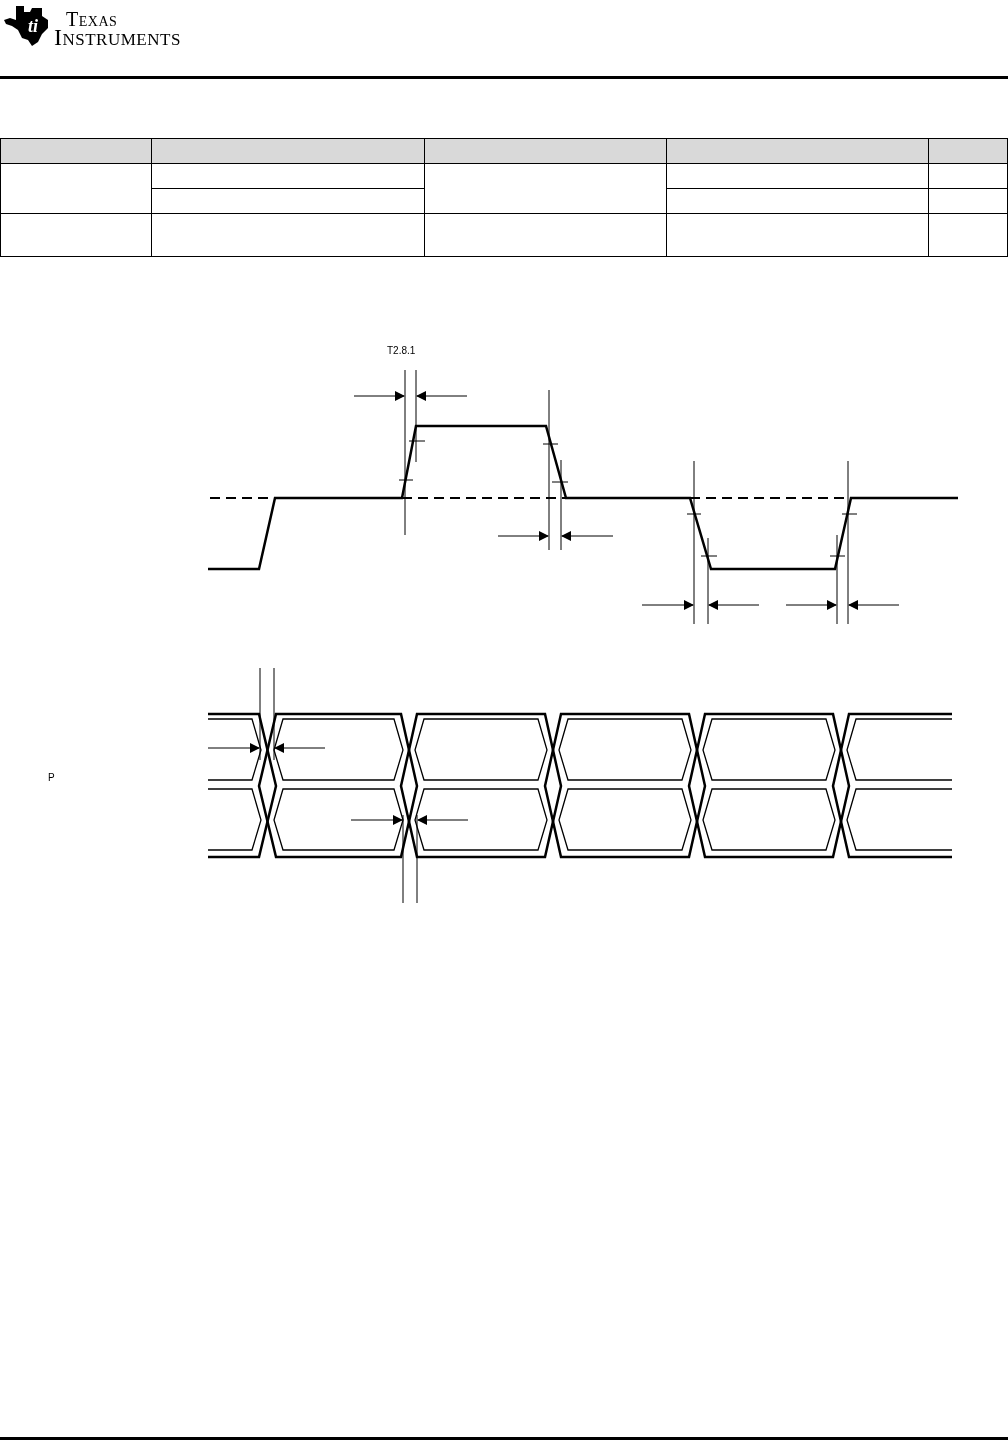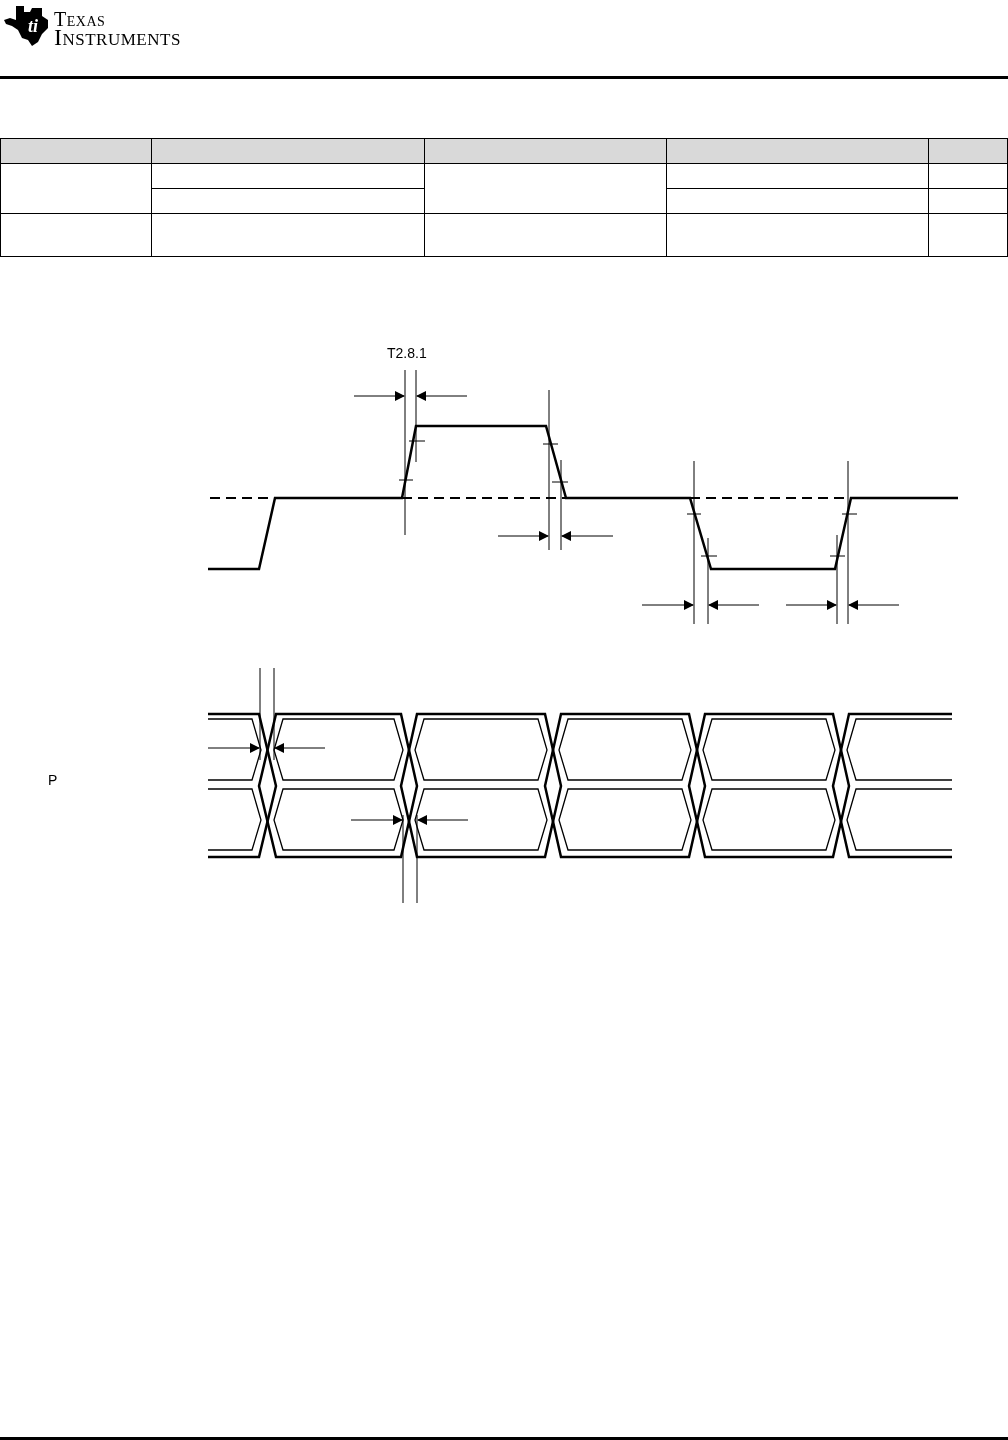--- a/index.html
+++ b/index.html
@@ -2,34 +2,34 @@
 <html><head>
   <meta charset="utf-8">
   <style>
     html, body { margin: 0; padding: 0; background: #ffffff; }
     body { width: 1008px; height: 1440px; position: relative; overflow: hidden;
            font-family: "Liberation Sans", sans-serif; color: #000; }
     .header { position: absolute; left: 0; top: 0; width: 927px; height: 80px; }
     .logo { position: absolute; left: 2px; top: 4px; width: 190px; height: 46px; }
     .logo-text { position: absolute; left: 52px; top: 6px; font-family: "Liberation Serif", serif;
                  line-height: 18px; letter-spacing: 0.5px; }
-    .logo-text .l1 { font-size: 20px; display: block; }
+    .logo-text .l1 { font-size: 20px; display: block; margin-left: 12px; }
     .logo-text .l2 { font-size: 24px; display: block; }
     .rule-top { position: absolute; left: 0; top: 76px; width: 1008px; height: 3px; background: #000; }
     .rule-bottom { position: absolute; left: 0; top: 1437px; width: 1008px; height: 3px; background: #000; }
 
     table.spec { position: absolute; left: 0; top: 138px; width: 1007px; border-collapse: collapse;
                  table-layout: fixed; }
     table.spec th, table.spec td { border: 1.5px solid #000; padding: 0; }
     table.spec th { background: #d9d9d9; height: 24px; }
     table.spec td.r1 { height: 24px; }
     table.spec td.r3 { height: 42px; }
 
     .diagram { position: absolute; left: 0; top: 0; width: 1008px; height: 1440px; pointer-events: none; }
-    .label { position: absolute; font-size: 14px; }
+    .label { position: absolute; font-size: 10px; }
   </style>
 </head>
 <body>
 
 <div class="header">
   <div class="logo">
     <svg width="50" height="44" viewBox="0 0 50 44" style="position:absolute;left:0;top:0;">
       <path d="M14 2 L22 2 L22 8 L28 8 L30 4 L40 4 L40 12 L46 16 L46 24 L40 30 L36 38 L30 42 L26 36 L20 34 L16 26 L10 22 L4 20 L2 16 L8 14 L14 16 Z" fill="#000"></path>
       <text x="26" y="28" font-family="Liberation Serif, serif" font-style="italic" font-weight="bold" font-size="18" fill="#fff">ti</text>
     </svg>

